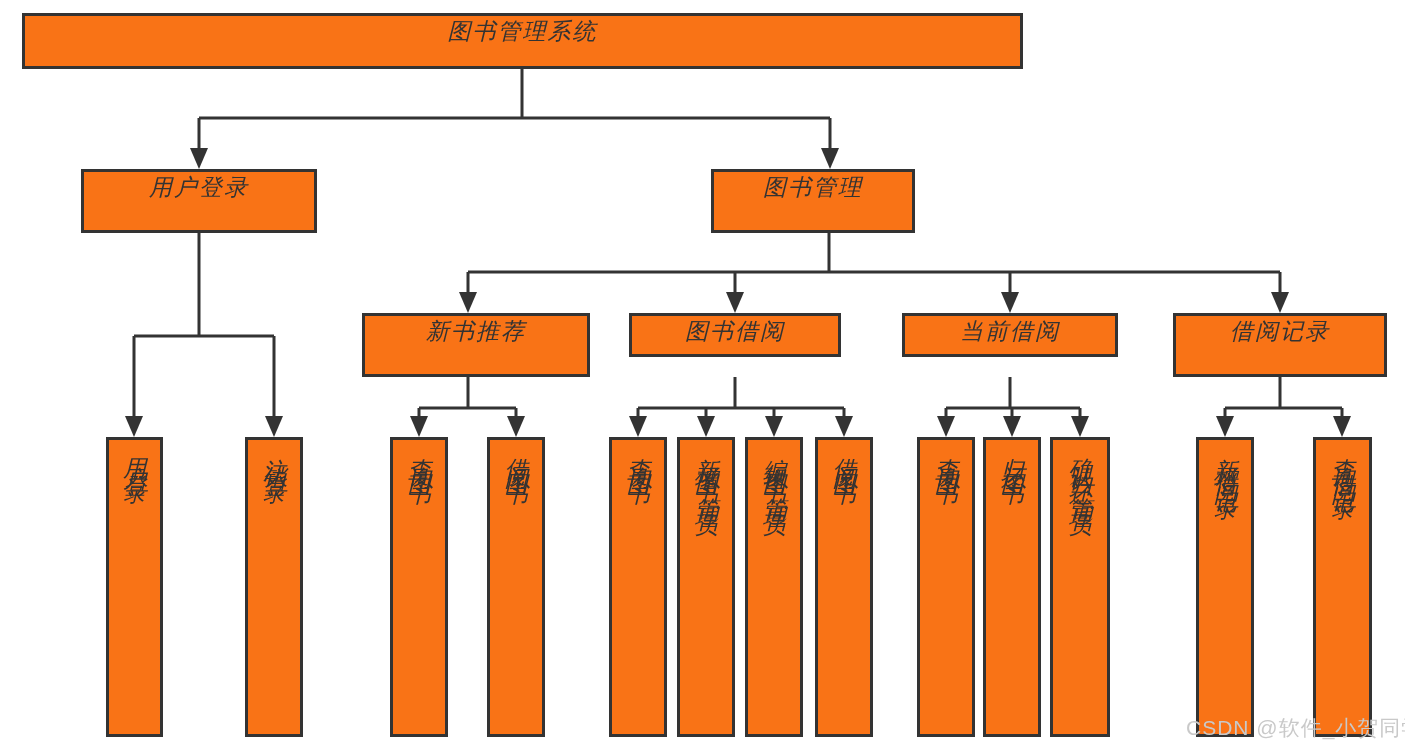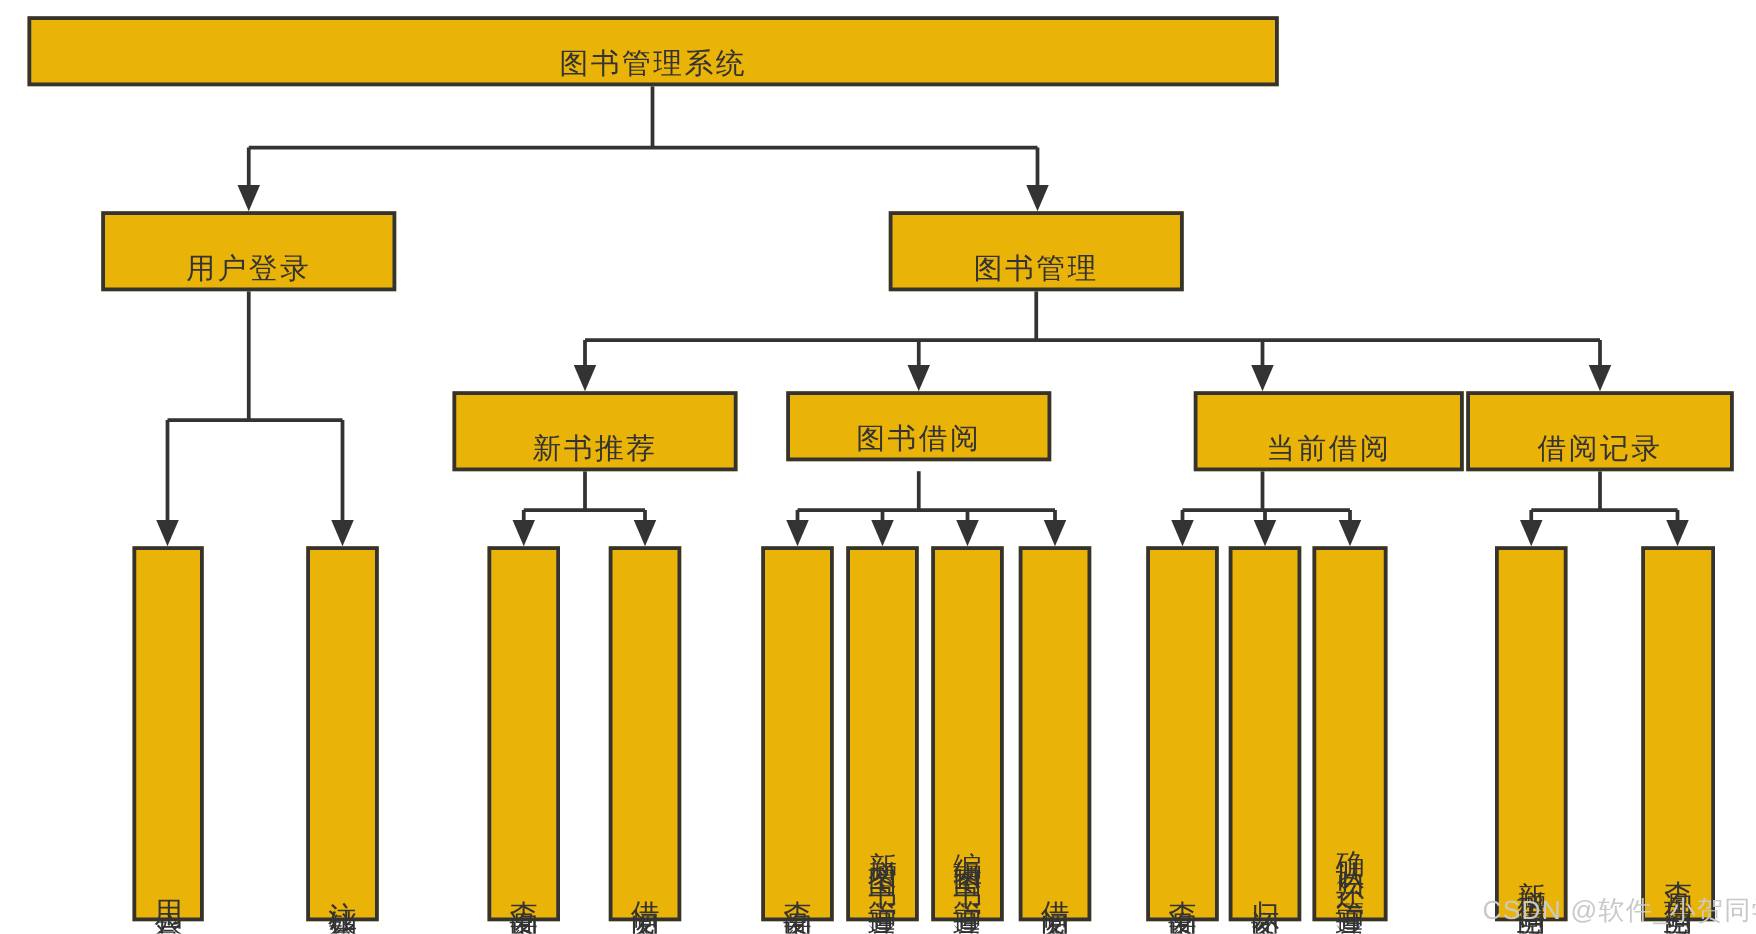--- a/index.html
+++ b/index.html
@@ -16,23 +16,24 @@
     font-family:"Liberation Sans","DejaVu Sans",sans-serif;
     overflow:hidden;
   }
   .wires{position:absolute;left:0;top:0;width:1405px;height:747px;}
   .c-line{stroke:var(--line);stroke-width:3;fill:none;}
   .c-arrow{fill:var(--line);stroke:none;}
   .node{
     position:absolute;
     box-sizing:border-box;
     border:3px solid var(--line);
-    background:#eab308;
-    display:flex;align-items:flex-end;justify-content:center;
+    background:#f97316;
+    display:flex;align-items:flex-start;justify-content:center;
     color:var(--text);
+    font-style:italic;
   }
   .h-node{font-size:23px;letter-spacing:2px;white-space:nowrap;}
   .leaf .vtext{
     writing-mode:vertical-rl;
     text-orientation:mixed;
     font-size:23px;
     letter-spacing:8px;
     line-height:1.1;
     color:var(--text);
   }
@@ -84,31 +85,31 @@
     </g>
   </svg>
 
   <div class="node h-node" style="left:22px;top:13px;width:1001px;height:56px">
     <span>图书管理系统</span>
   </div>
 
   <div class="node h-node" style="left:81px;top:169px;width:236px;height:64px">
     <span>用户登录</span>
   </div>
-  <div class="node h-node" style="left:711px;top:169px;width:236px;height:64px">
+  <div class="node h-node" style="left:711px;top:169px;width:204px;height:64px">
     <span>图书管理</span>
   </div>
 
   <div class="node h-node" style="left:362px;top:313px;width:228px;height:64px">
     <span>新书推荐</span>
   </div>
-  <div class="node h-node" style="left:629px;top:313px;width:212px;height:56px">
+  <div class="node h-node" style="left:629px;top:313px;width:212px;height:44px">
     <span>图书借阅</span>
   </div>
-  <div class="node h-node" style="left:955px;top:313px;width:216px;height:64px">
+  <div class="node h-node" style="left:902px;top:313px;width:216px;height:44px">
     <span>当前借阅</span>
   </div>
   <div class="node h-node" style="left:1173px;top:313px;width:214px;height:64px">
     <span>借阅记录</span>
   </div>
 
   <div class="node leaf" style="left:106px;top:437px;width:57px;height:300px">
     <span class="vtext">用户登录</span>
   </div>
   <div class="node leaf" style="left:245px;top:437px;width:58px;height:300px">

